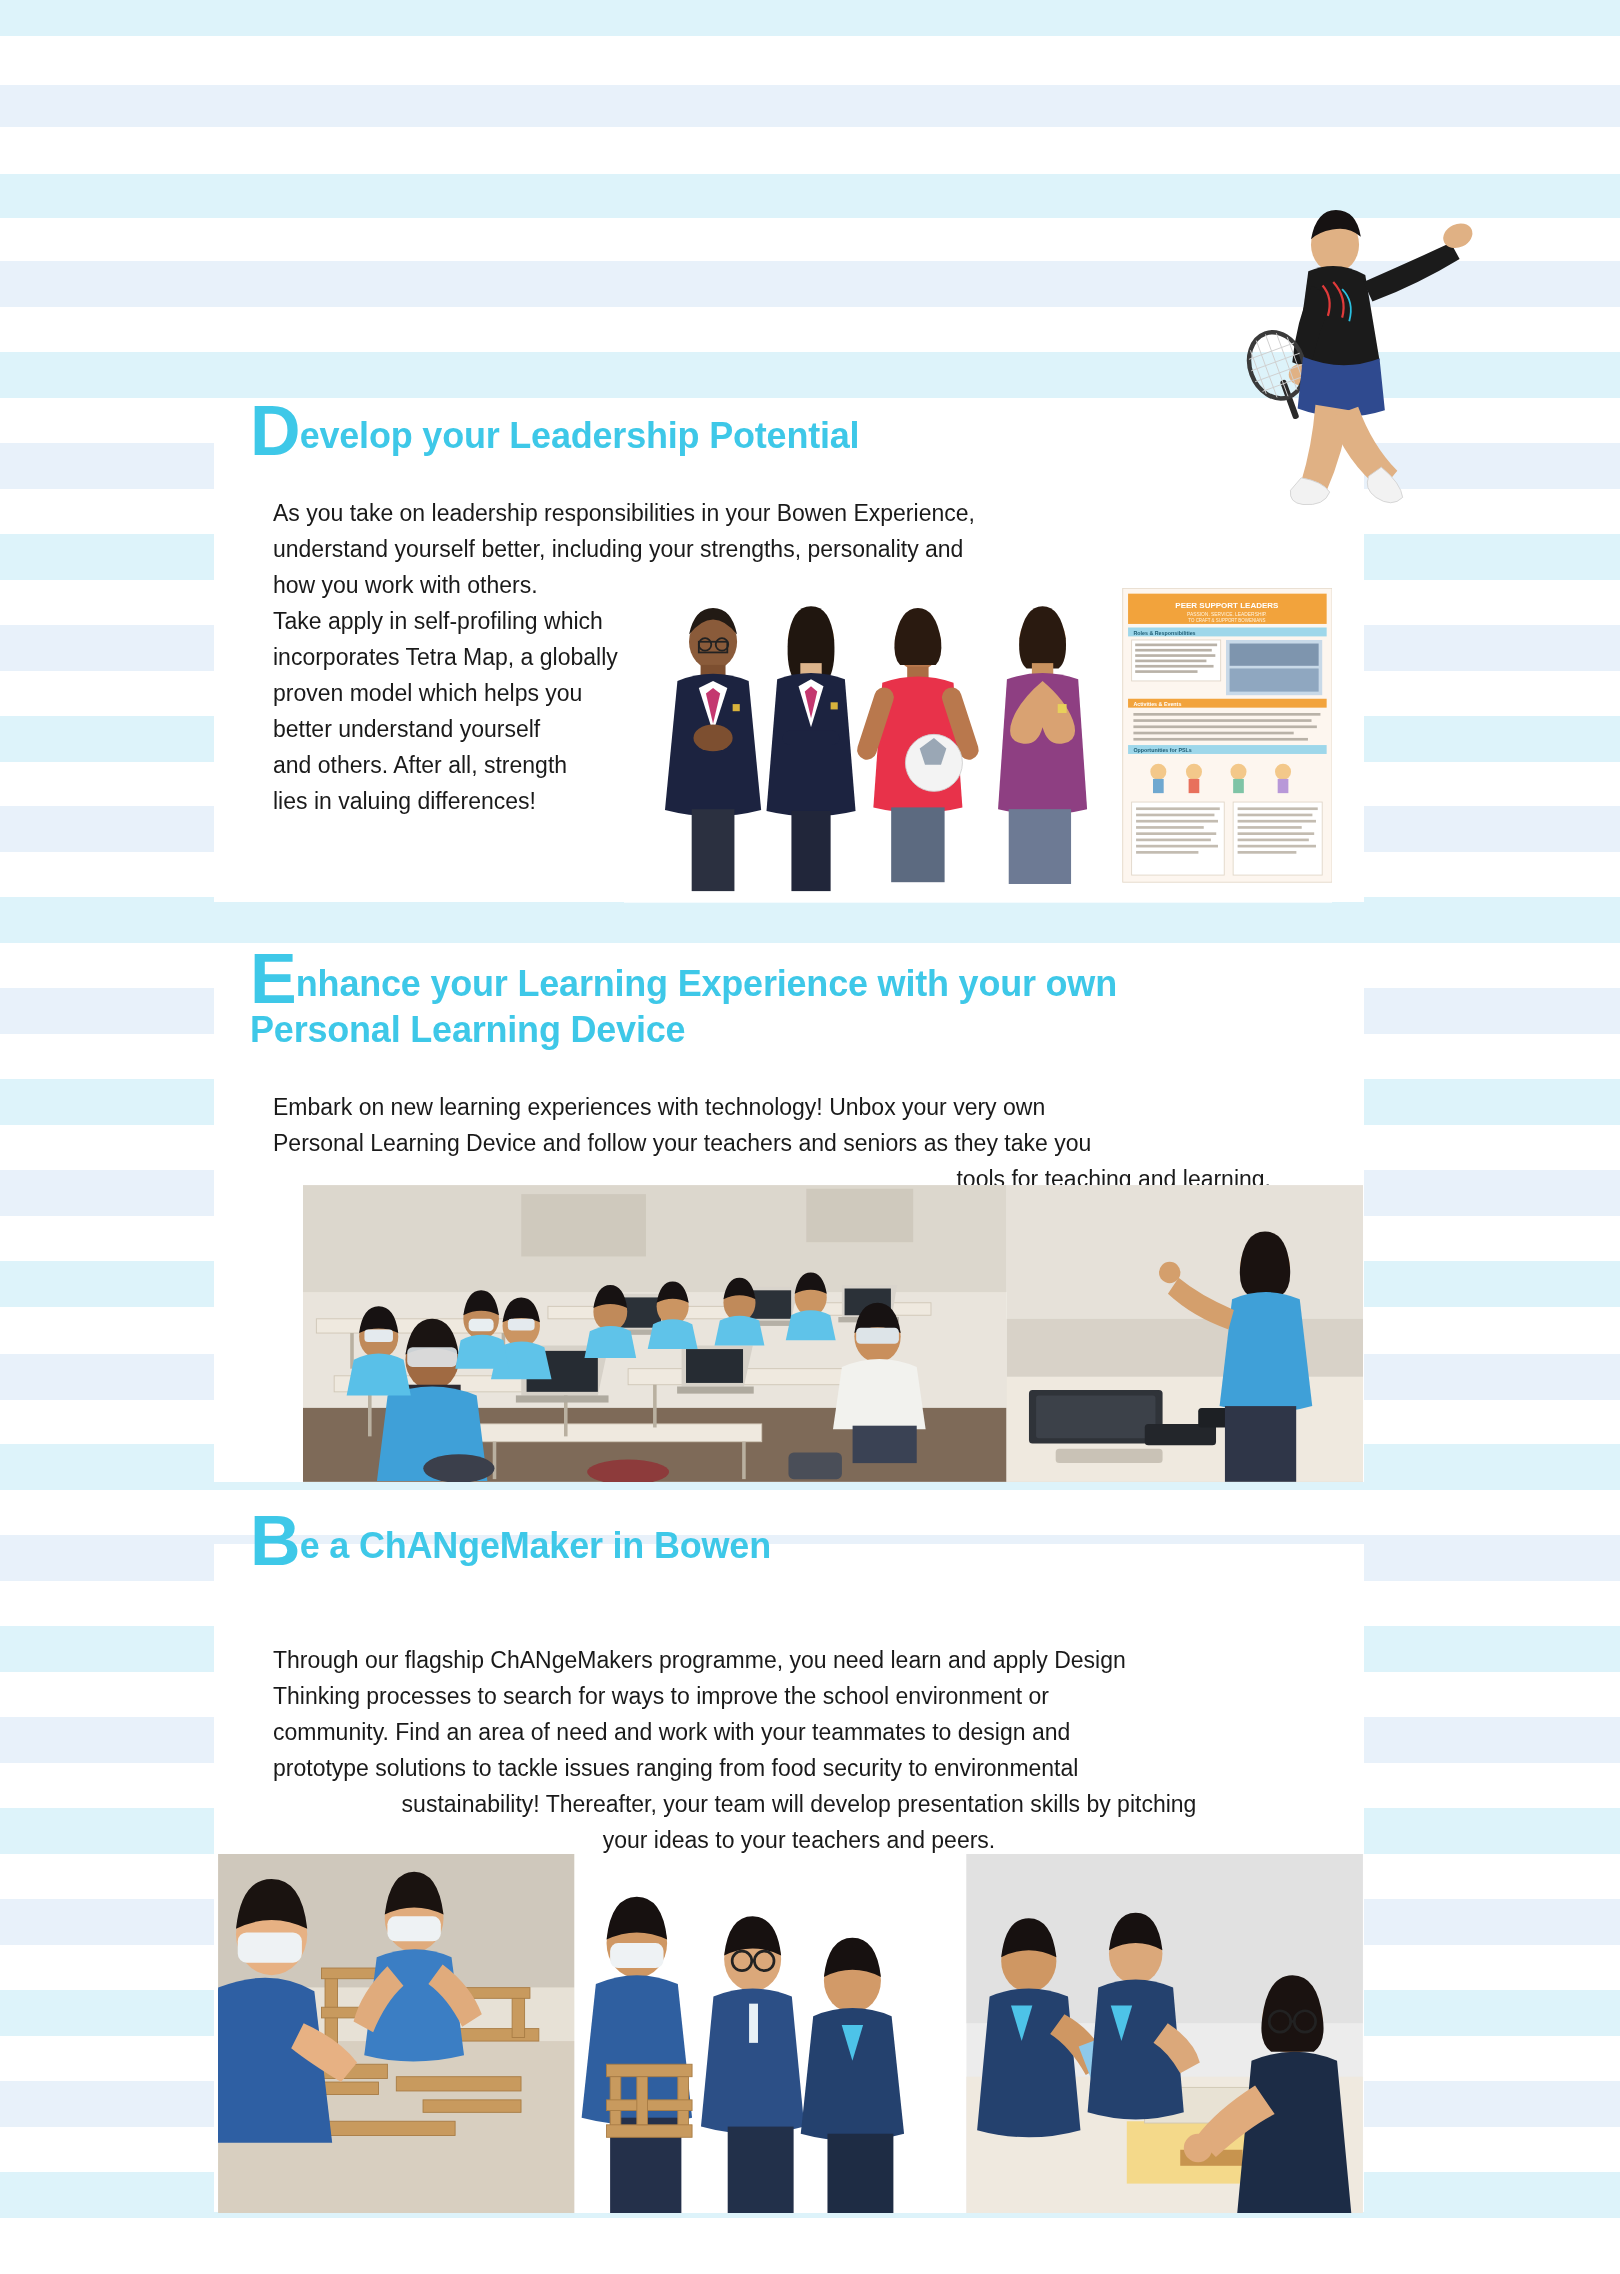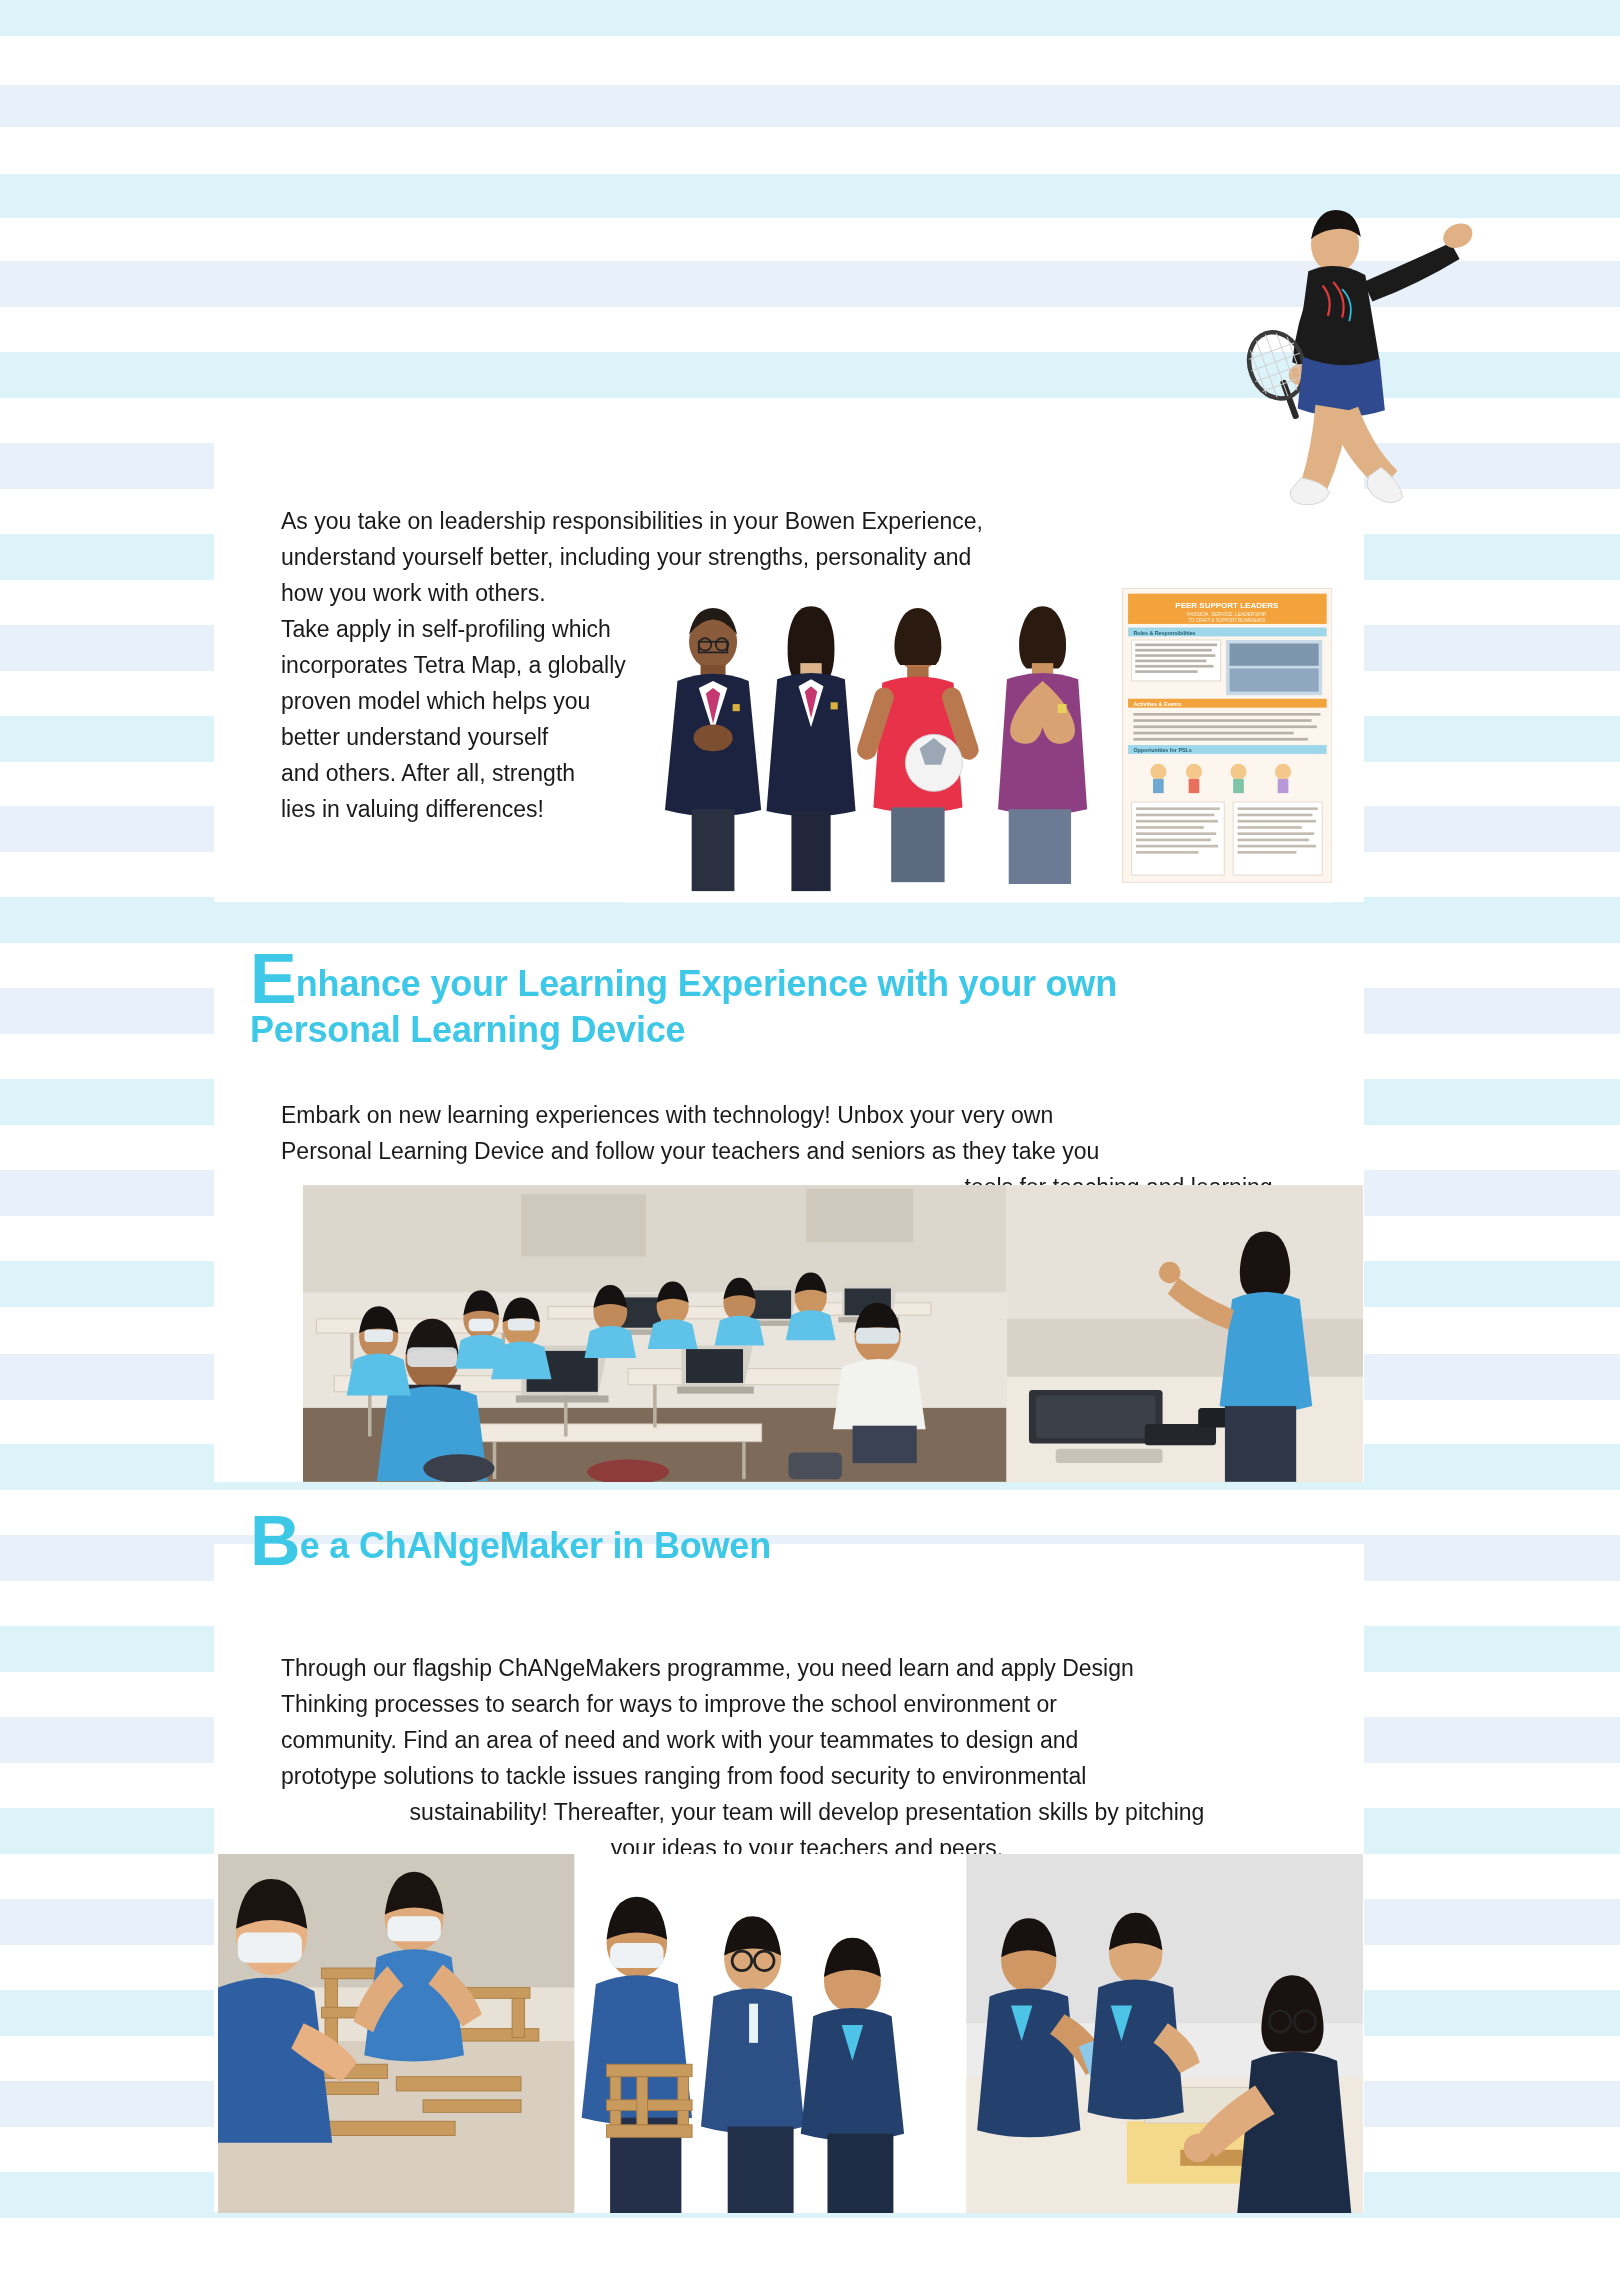--- a/index.html
+++ b/index.html
@@ -54,21 +54,21 @@
     line-height: 0;
     vertical-align: -7.1px;
     color: #3ec8e8;
     letter-spacing: -0.9px;
   }
 
   .bodytext {
     color: #1a1a1a;
     font-size: 23px;
     line-height: 36px;
-    margin: 8px;
+    margin: 0;
   }
 
   
   #sec1-panel {
     left: 214px; top: 398px;
     width: 1150px; height: 504px;
   }
   #sec1-heading {
     position: absolute;
     left: 250px; top: 413px;
@@ -325,20 +325,23 @@
         <path d="M444 56 q6 -36 26 -36 q20 0 26 36 q2 26 -8 34 l-36 0 q-10 -8 -8 -34z" fill="#2a1a10"></path>
         <rect x="458" y="84" width="24" height="18" fill="#c9925f"></rect>
         <path d="M430 102 q40 -14 80 0 l10 146 q-50 12 -100 0z" fill="#8e3f82"></path>
         <path d="M470 104 q-26 22 -34 44 q-8 22 10 26 q18 4 24 -18 q6 22 24 18 q18 -4 10 -26 q-8 -22 -34 -44z" fill="#d9a272"></path>
         <rect x="432" y="248" width="70" height="84" fill="#6d7a94"></rect>
         <rect x="487" y="130" width="10" height="10" fill="#e8d05a"></rect>
       </g>
     </svg>
   </div>
 
+  <h2 class="heading" id="sec1-heading">
+    <span class="dropcap">D</span><span>evelop your Leadership Potential</span>
+  </h2>
 
   <div class="bodytext" id="sec1-text">
     <span>As you take on leadership responsibilities in your Bowen Experience,</span><br>
     <span>understand yourself better, including your strengths, personality and</span><br>
     <span>how you work with others.</span><br>
     <span class="narrow">Take apply in self-profiling which</span>
     <span class="narrow">incorporates Tetra Map, a globally</span>
     <span class="narrow">proven model which helps you</span>
     <span class="narrow">better understand yourself</span>
     <span class="narrow">and others. After all, strength</span>

